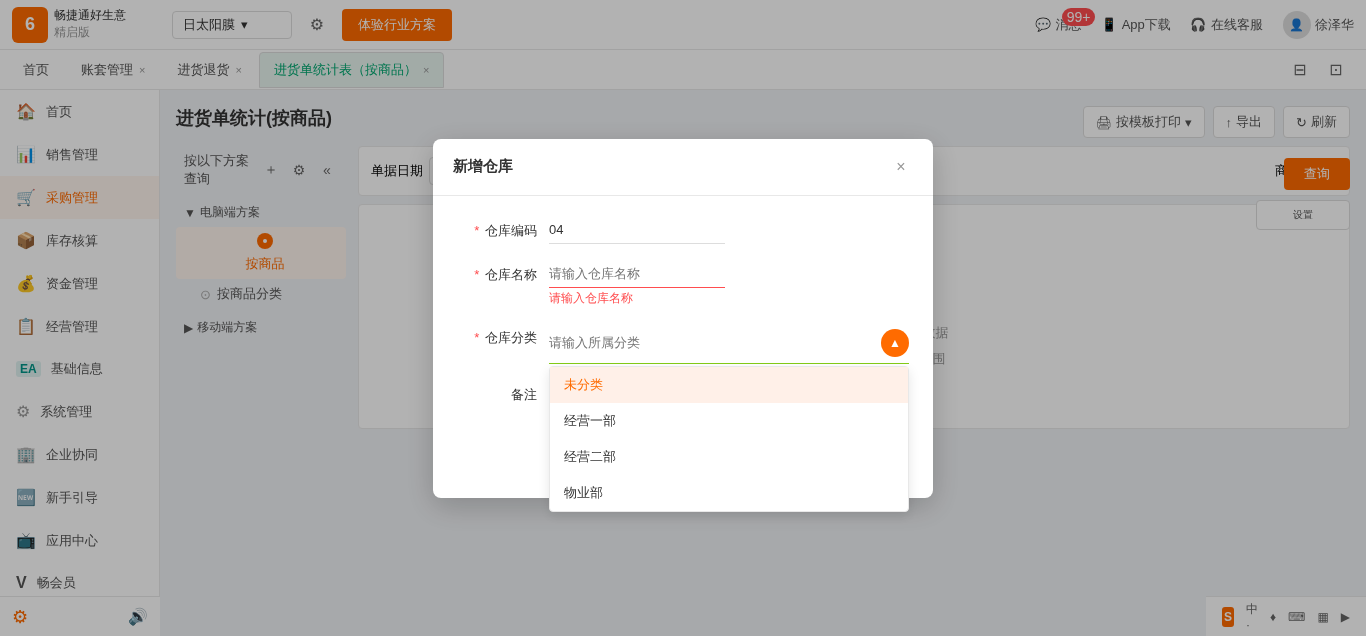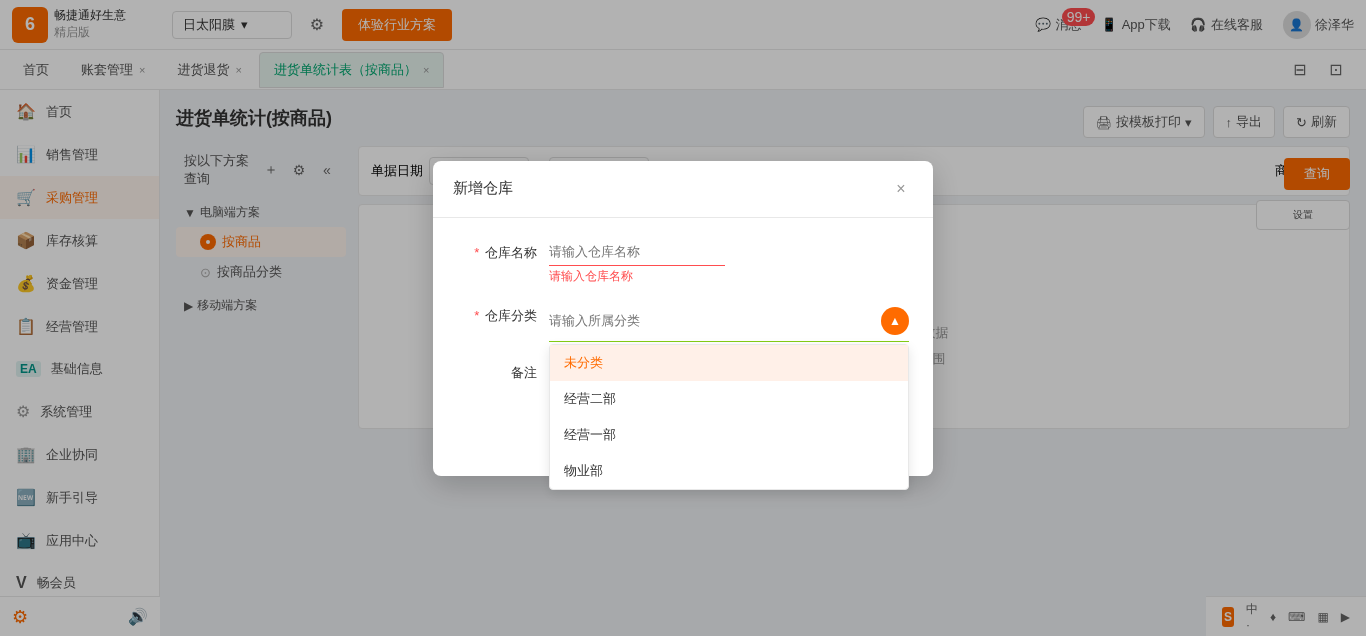--- a/index.html
+++ b/index.html
@@ -260,21 +260,21 @@
     }
     .modal-header {
       display: flex;
       align-items: center;
       justify-content: space-between;
       padding: 16px 20px;
       border-bottom: 1px solid #e8e8e8;
     }
     .modal-title {
       font-size: 15px;
-      font-weight: 400;
+      font-weight: 700;
       color: #333;
     }
     .modal-close {
       width: 24px;
       height: 24px;
       display: flex;
       align-items: center;
       justify-content: center;
       cursor: pointer;
       color: #999;
@@ -597,21 +597,21 @@
             <div class="scheme-action-btn">＋</div>
             <div class="scheme-action-btn">⚙</div>
             <div class="scheme-action-btn">«</div>
           </div>
         </div>
         <div style="padding:4px 0;">
           <div style="padding:6px 8px;font-size:12px;color:#555;display:flex;align-items:center;gap:4px;">
             <span>▼</span>
             <span>电脑端方案</span>
           </div>
-          <div style="padding:6px 16px 6px 24px;font-size:13px;color:#ff6b00;display:flex;align-items:center;gap:6px;background:#fff5ee;border-radius:4px;cursor:pointer;">
+          <div style="padding:6px 16px 6px 24px;font-size:13px;color:#ff6b00;display:flex;align-items:center;gap:6px;background:#fff5ee;border-radius:4px;cursor:pointer;flex-direction:column;">
             <span style="width:16px;height:16px;background:#ff6b00;border-radius:50%;display:inline-flex;align-items:center;justify-content:center;">
               <svg width="10" height="10" viewBox="0 0 10 10">
                   <circle cx="5" cy="5" r="5" fill="#ff6b00"></circle>
                   <circle cx="5" cy="5" r="2" fill="white"></circle>
                 </svg>
             </span>
             <span>按商品</span>
           </div>
           <div style="padding:6px 16px 6px 24px;font-size:13px;color:#555;display:flex;align-items:center;gap:6px;cursor:pointer;">
             <span style="color:#aaa;">⊙</span>
@@ -669,20 +669,29 @@
 </div>
 
 <div class="overlay">
   <div class="modal">
     <div class="modal-header">
       <span class="modal-title">新增仓库</span>
       <div class="modal-close">×</div>
     </div>
     <div class="modal-body">
 
+      <div class="form-row">
+        <div class="form-label">
+          <span class="required-star">*</span>
+          <span>仓库编码</span>
+        </div>
+        <div class="form-field-wrap">
+          <input class="form-input" value="04" style="">
+        </div>
+      </div>
 
       <div class="form-row">
         <div class="form-label">
           <span class="required-star">*</span>
           <span>仓库名称</span>
         </div>
         <div class="form-field-wrap">
           <input class="form-input error" placeholder="请输入仓库名称" style="">
           <div class="error-msg">请输入仓库名称</div>
         </div>
@@ -693,22 +702,22 @@
           <span class="required-star">*</span>
           <span>仓库分类</span>
         </div>
         <div class="form-field-wrap" style="position:relative;">
           <div class="dropdown-trigger">
             <input class="dropdown-input" placeholder="请输入所属分类" style="">
             <div class="dropdown-arrow">▲</div>
           </div>
           <div class="dropdown-list">
             <div class="dropdown-option selected">未分类</div>
+            <div class="dropdown-option">经营一部</div>
             <div class="dropdown-option">经营二部</div>
-            <div class="dropdown-option">经营一部</div>
             <div class="dropdown-option">物业部</div>
           </div>
         </div>
       </div>
 
       <div class="form-row">
         <div class="form-label">备注</div>
         <div class="form-field-wrap">
           <input class="form-input" style="">
         </div>

